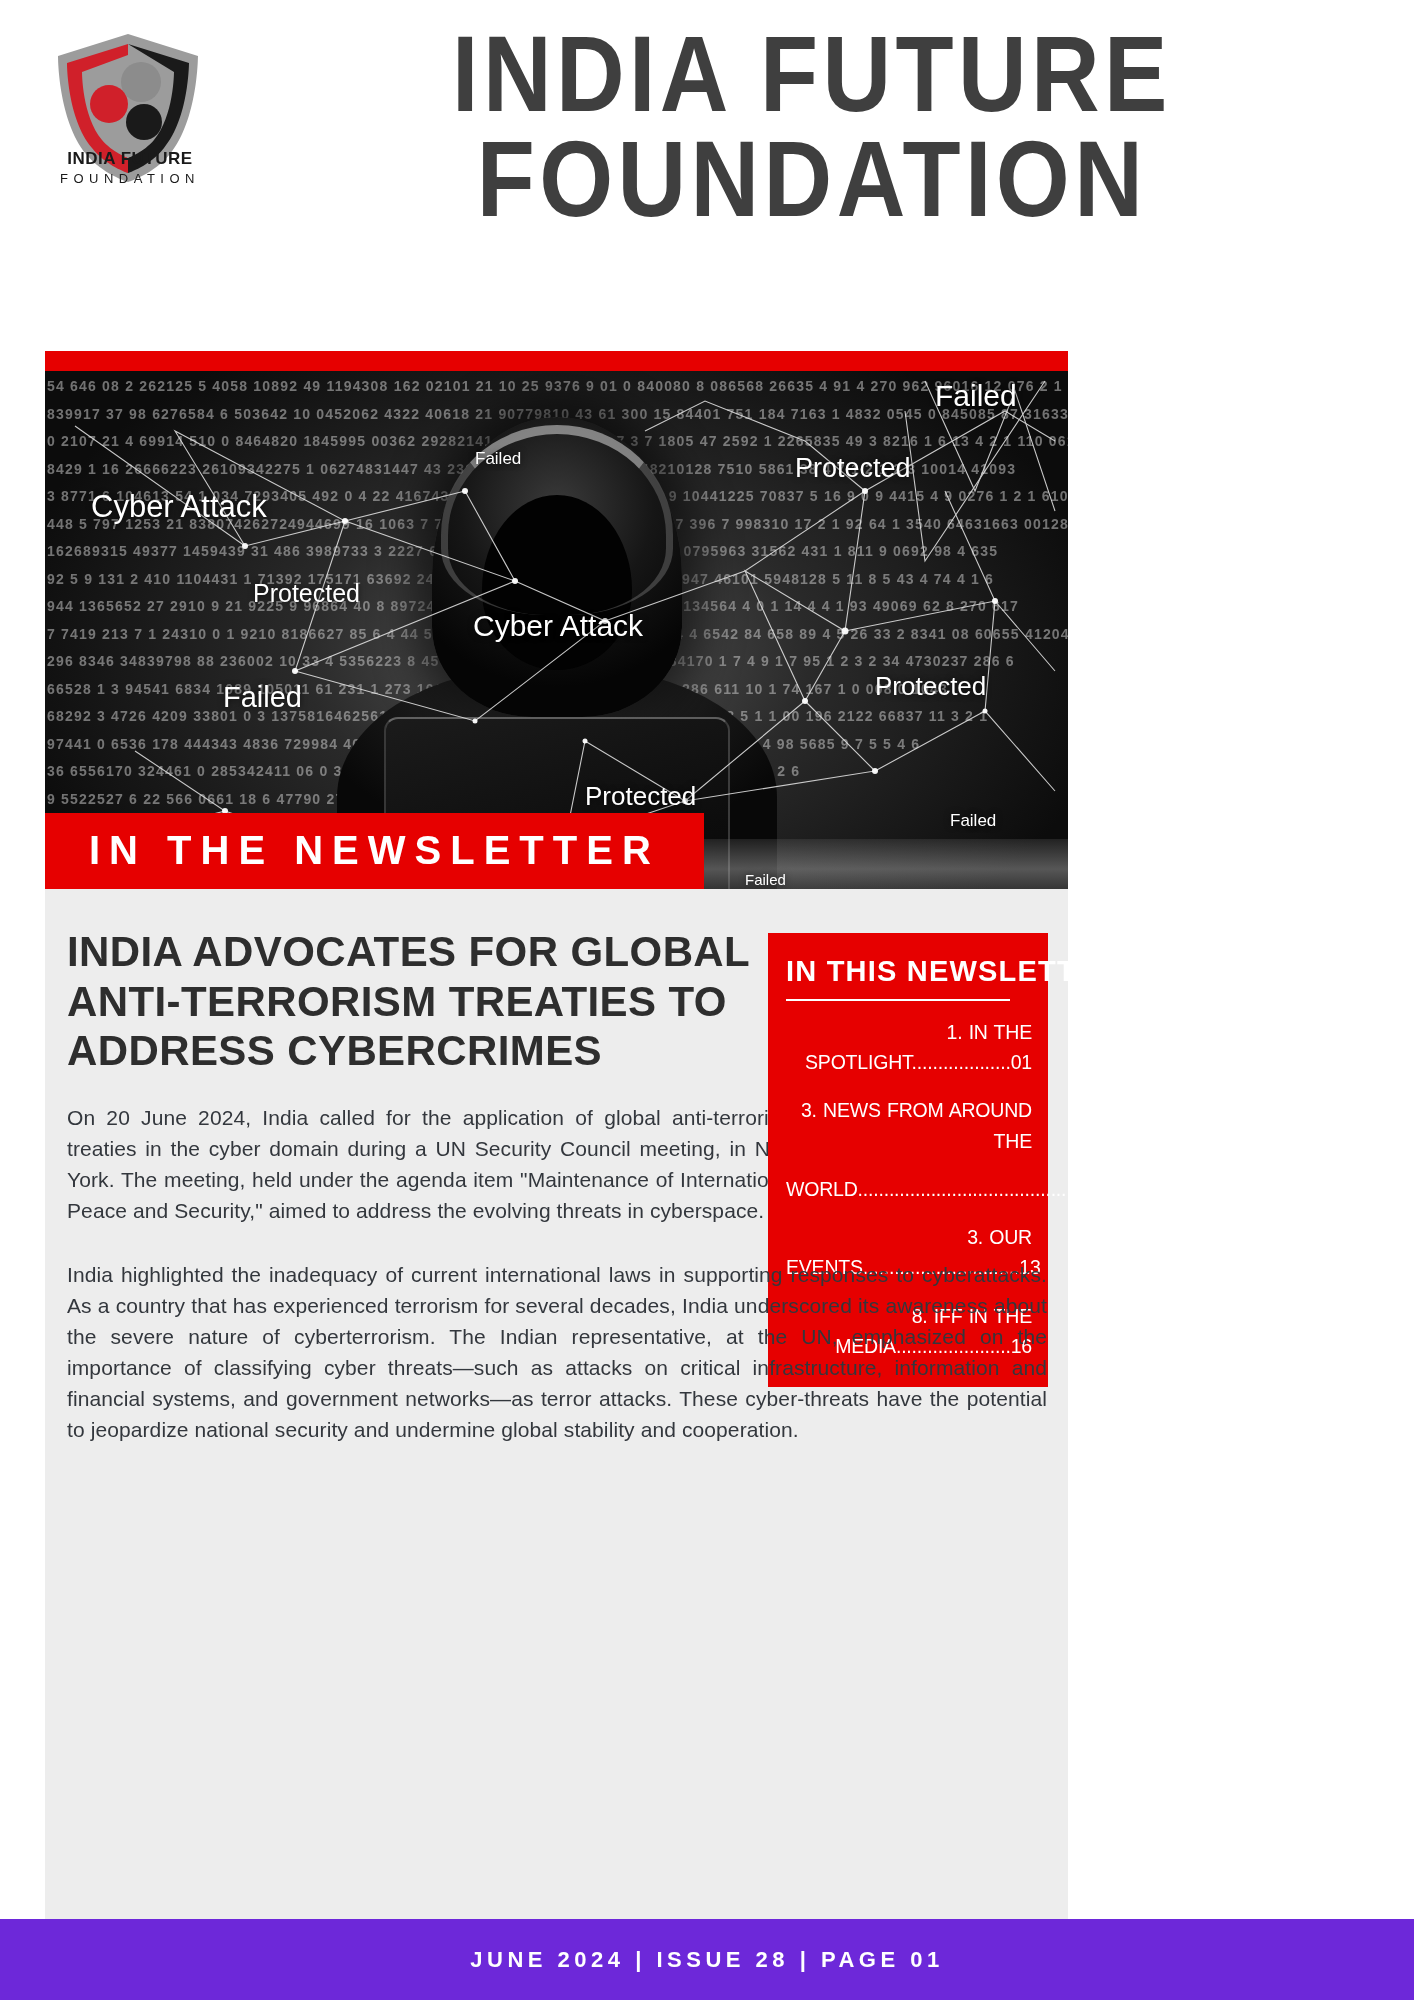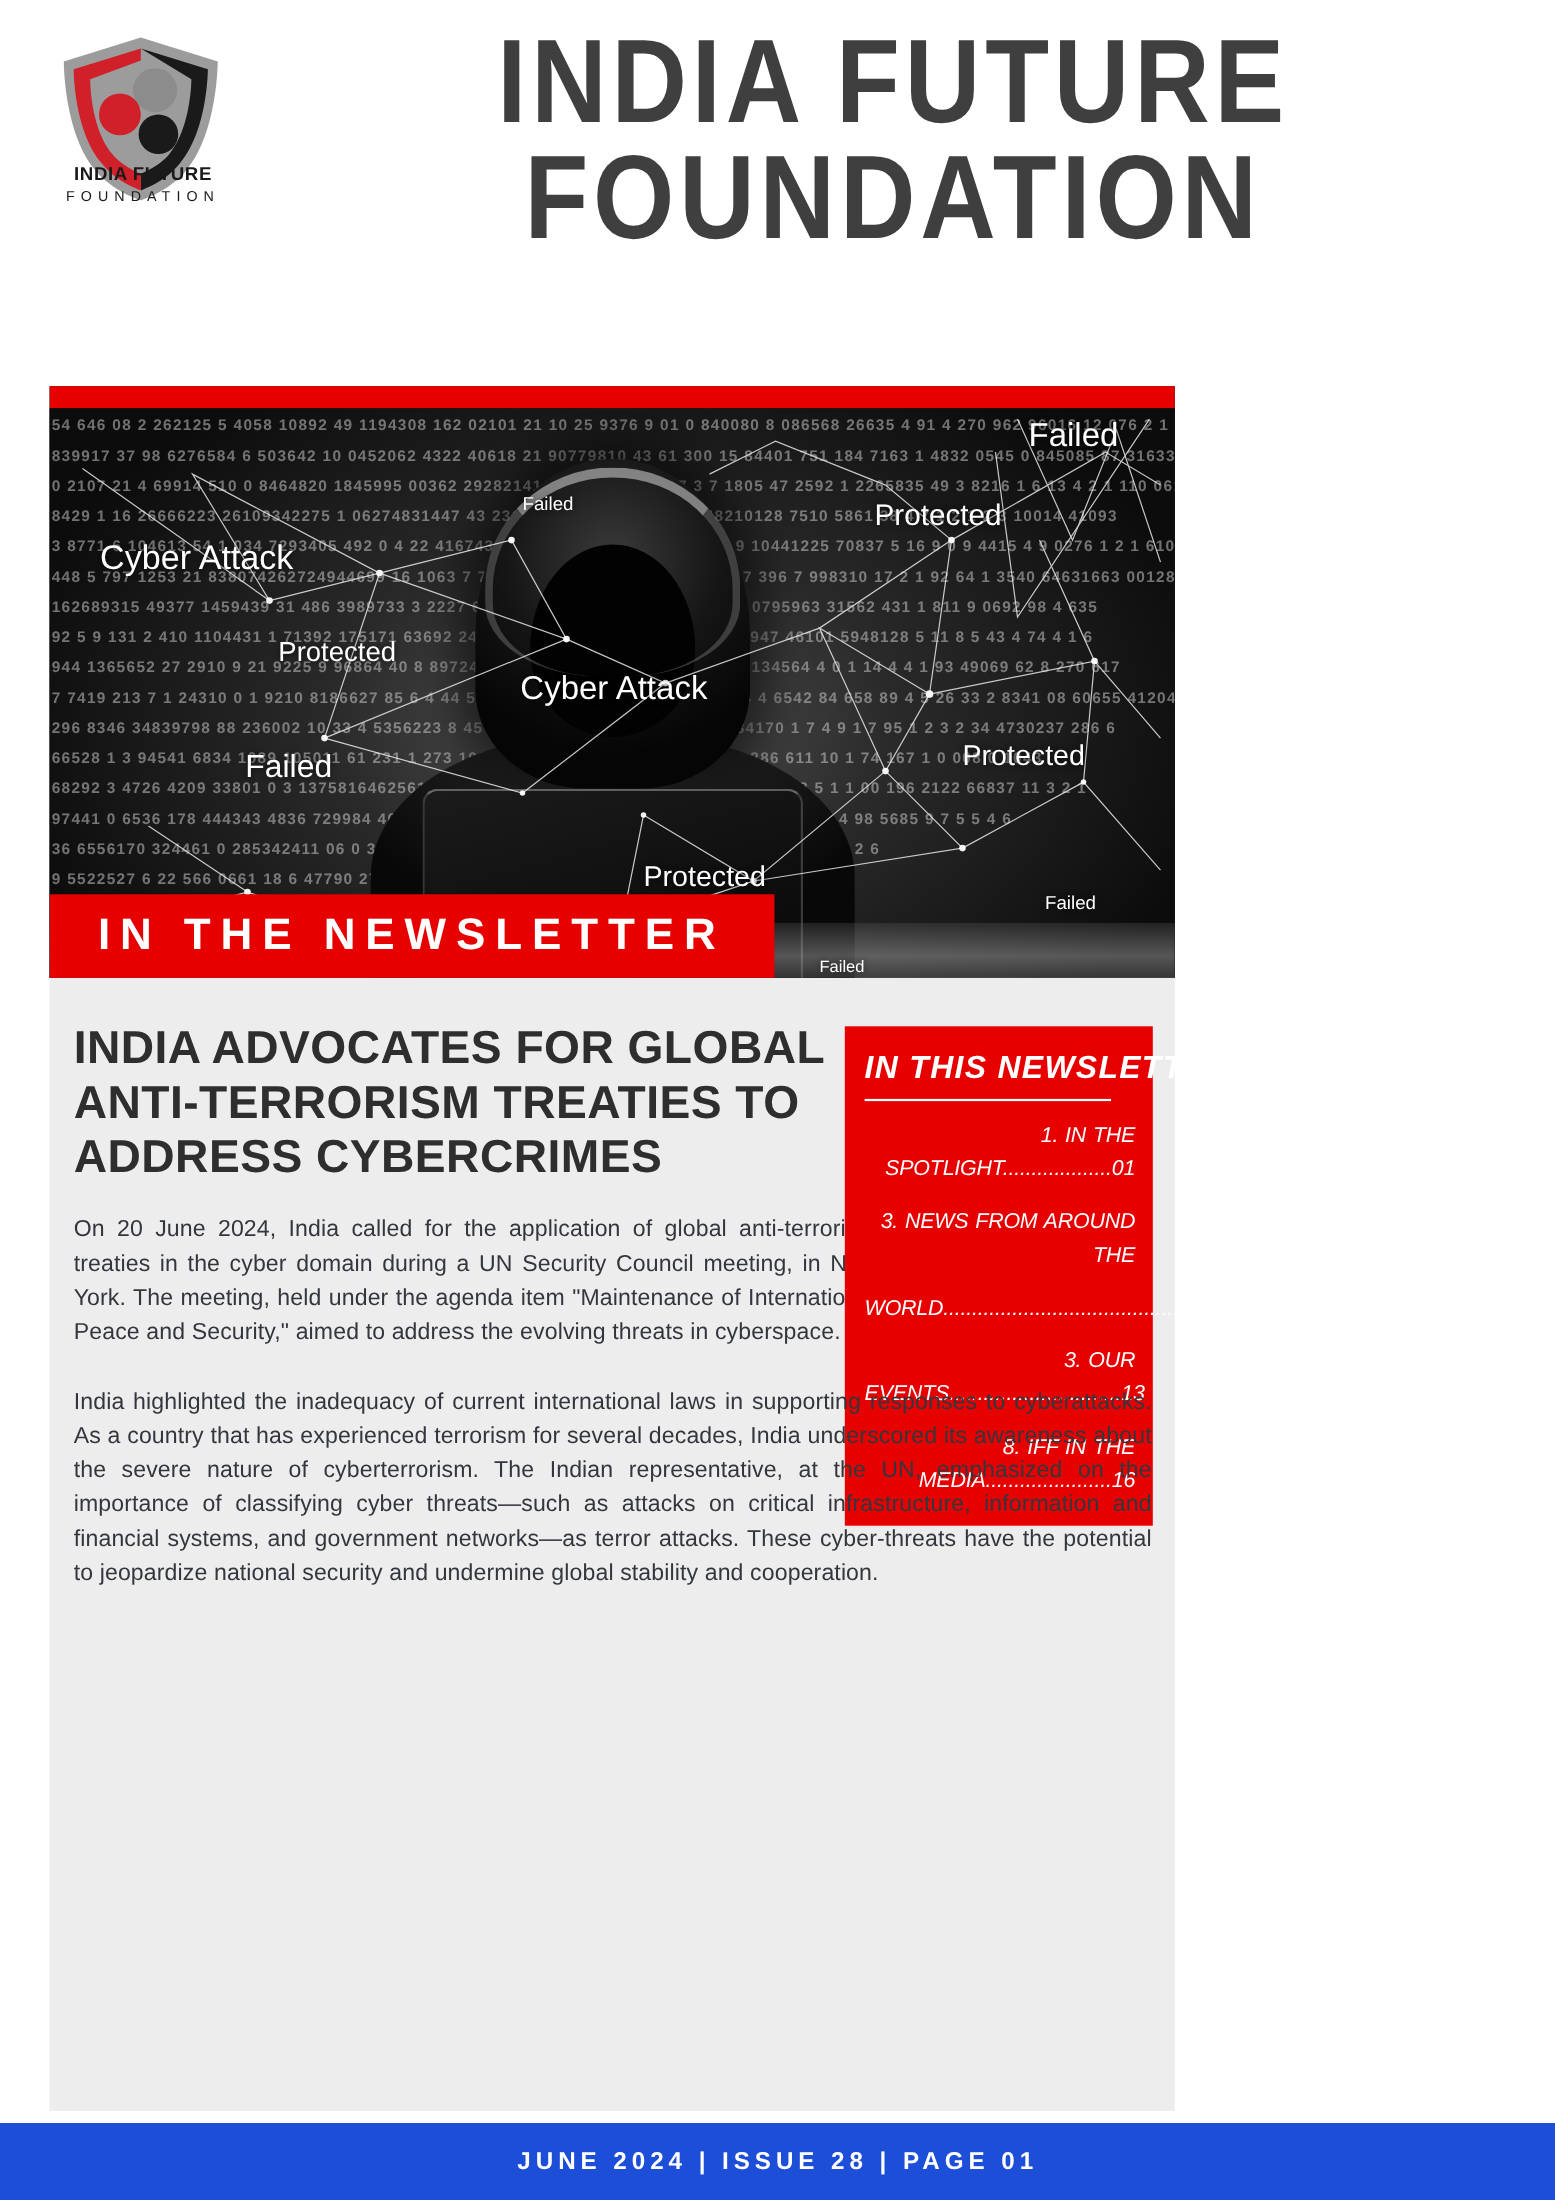--- a/index.html
+++ b/index.html
@@ -192,21 +192,20 @@
     text-align:justify;
     letter-spacing:0.1px;
   }
   .article-wide { position:absolute; left:22px; top:370px; width:980px; }
 
   .toc {
     position:absolute; right:20px; top:44px;
     width:280px;
     background:#e60000;
     padding:22px 16px 22px 18px;
-    font-style:italic;
   }
   .toc-title {
     font-family:"Liberation Sans Narrow","Liberation Sans", sans-serif;
     font-weight:bold;
     font-size:29px;
     color:#ffffff;
     letter-spacing:1.2px;
     white-space:nowrap;
   }
   .toc-rule {
@@ -221,22 +220,22 @@
     margin-bottom:18px;
     letter-spacing:-0.2px;
     word-spacing:1px;
     text-align:right;
   }
   .toc-item:last-child { margin-bottom:4px; }
 
   
   .footer {
     position:absolute; left:0; bottom:0;
-    width:1414px; height:70px;
-    background:#1d4ed8;
+    width:1414px; height:81px;
+    background:#6d28d9;
     display:flex; align-items:center; justify-content:center;
   }
   .footer span {
     font-family:"Liberation Sans Narrow","Liberation Sans", sans-serif;
     font-weight:bold;
     font-size:22px;
     color:#ffffff;
     letter-spacing:4.5px;
   }
 </style>

